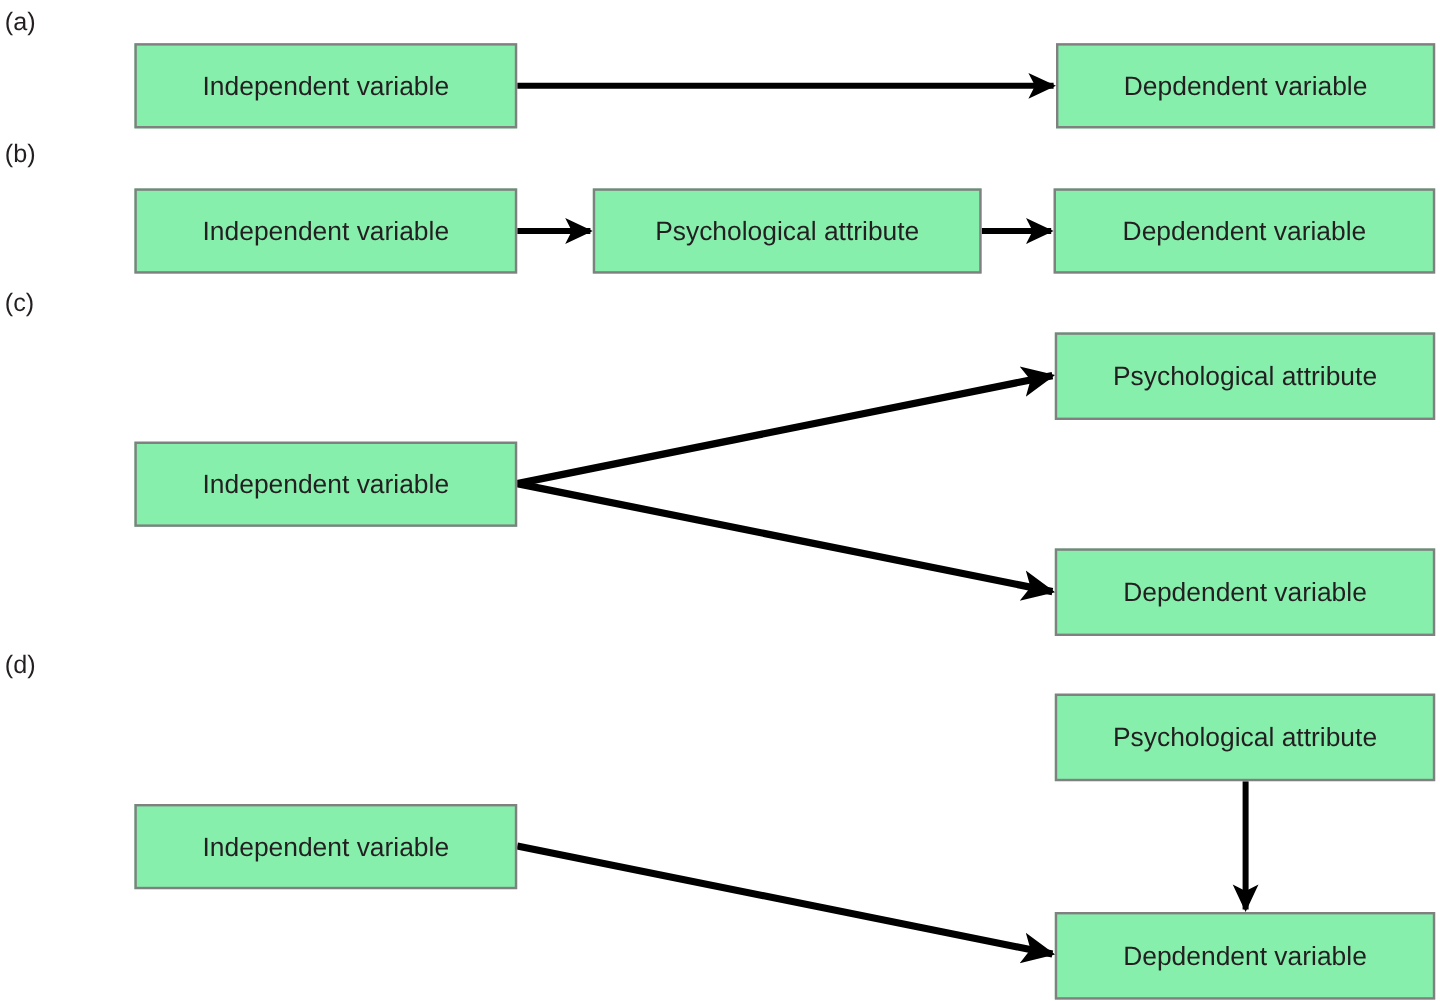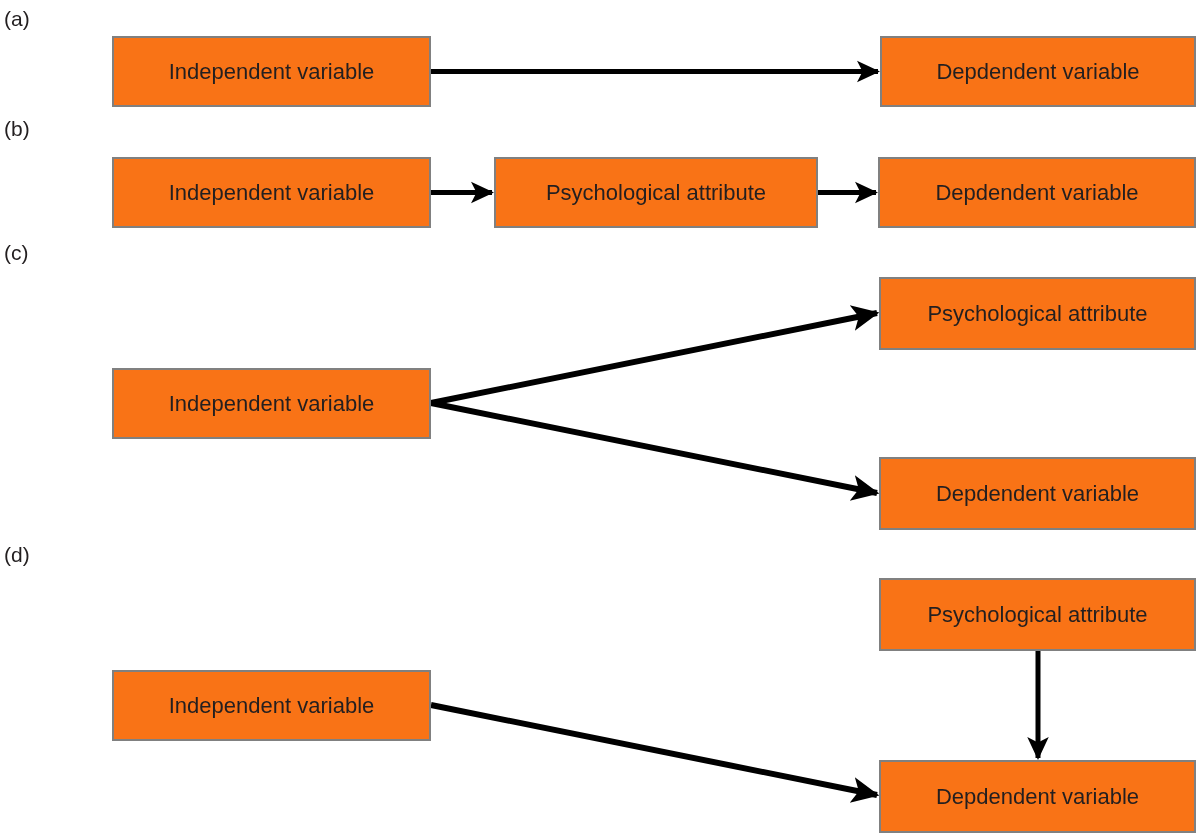--- a/index.html
+++ b/index.html
@@ -23,21 +23,21 @@
     font-family: "Liberation Sans", sans-serif;
     font-size: 21px;
     line-height: 21px;
     color: #231f20;
     letter-spacing: 0px;
     white-space: nowrap;
   }
   .node-box {
     position: absolute;
     box-sizing: border-box;
-    background: #f97316;
+    background: #86efac;
     border: 2px solid #808080;
     display: flex;
     align-items: center;
     justify-content: center;
     z-index: 3;
   }
   .node-label {
     font-family: "Liberation Sans", sans-serif;
     font-size: 22px;
     line-height: 24px;

